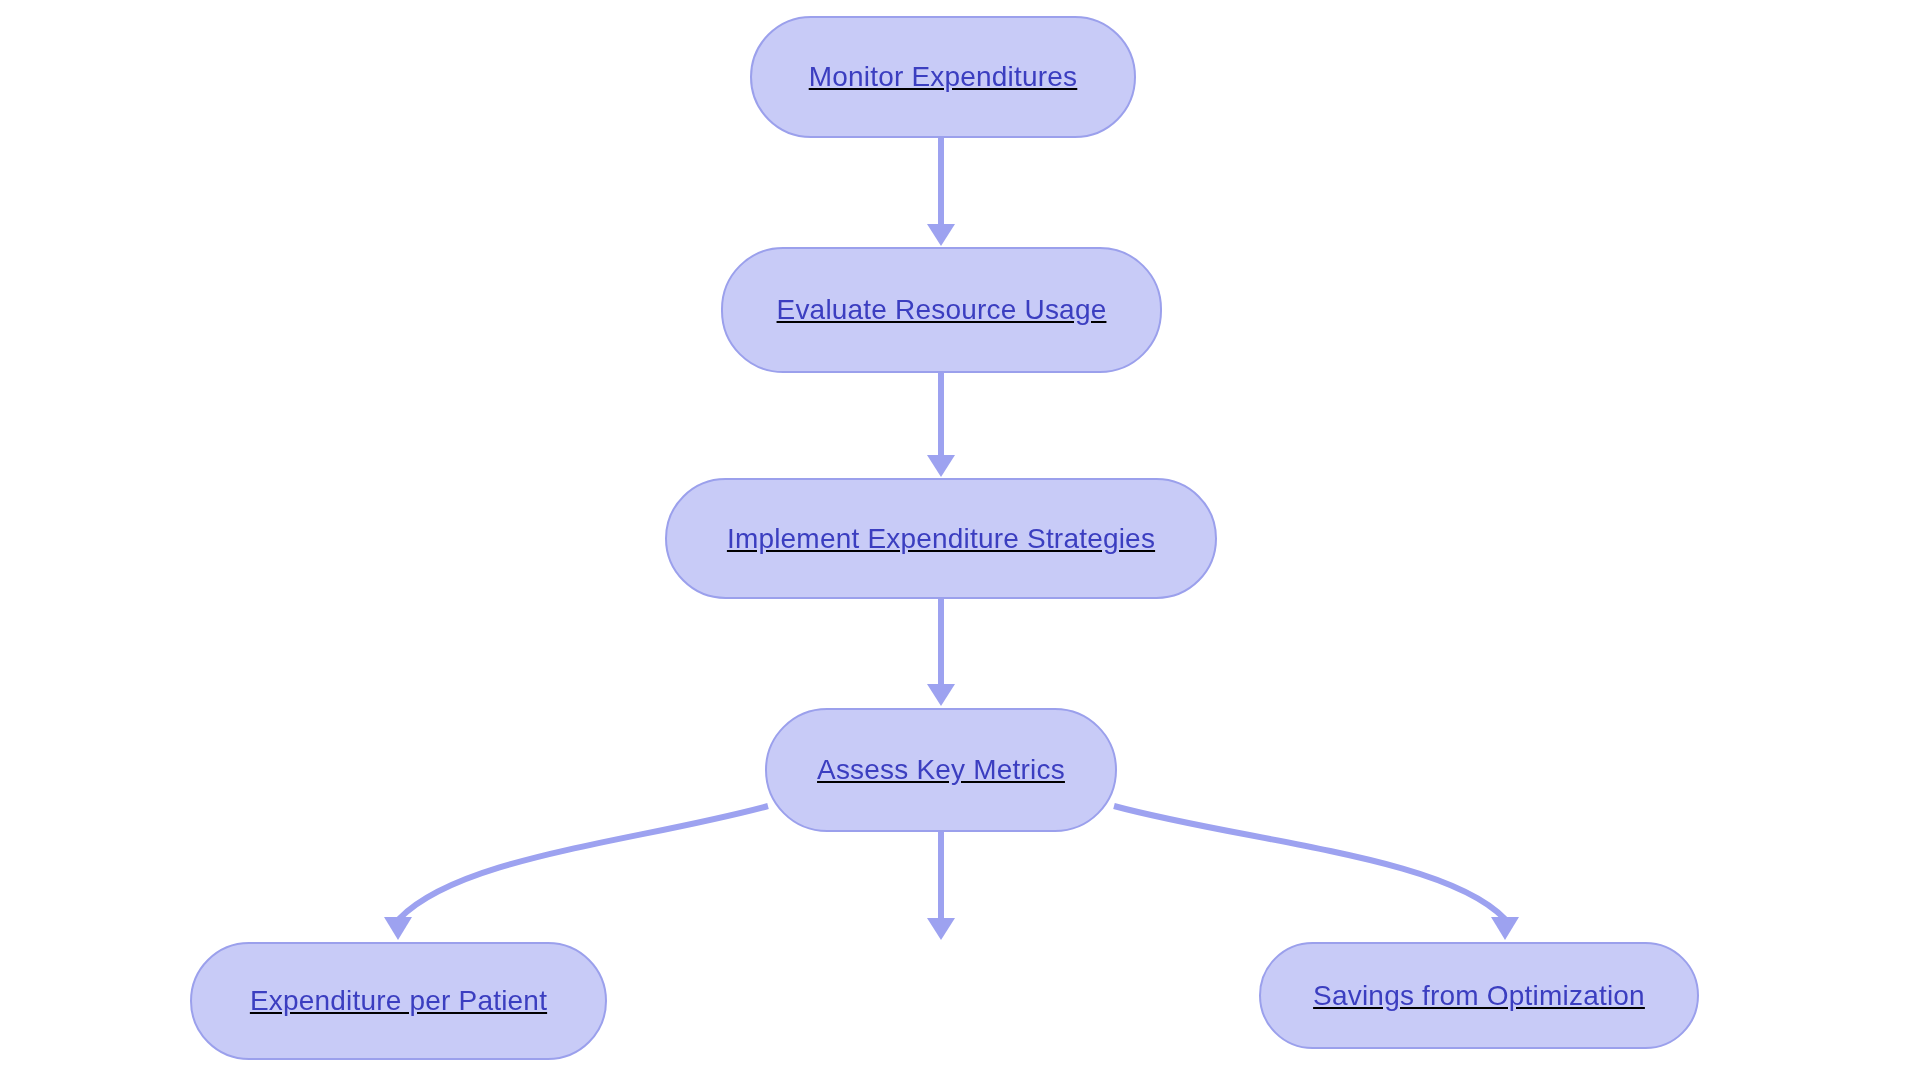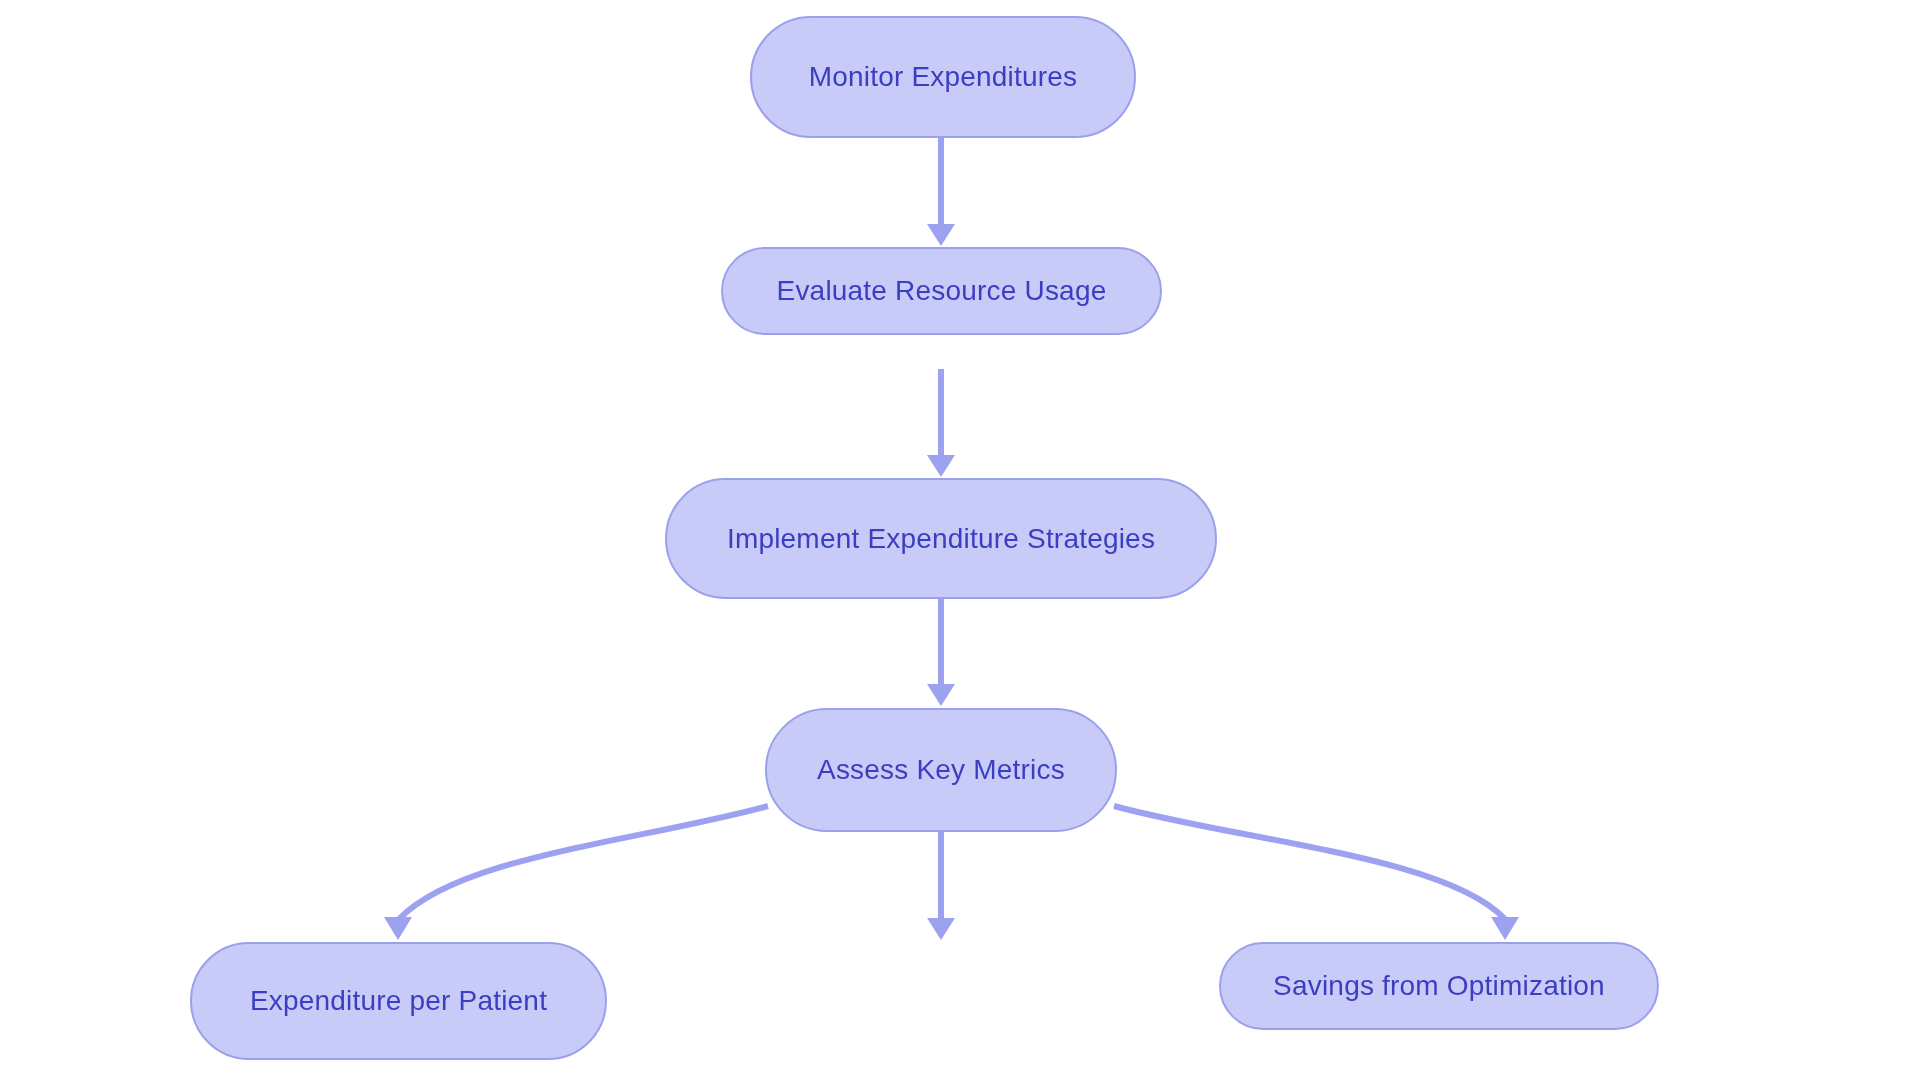--- a/index.html
+++ b/index.html
@@ -39,35 +39,36 @@
   }
   .node {
     position: absolute;
     background: var(--node-fill);
     border: 2px solid var(--node-border);
     border-radius: 62px;
     display: flex;
     align-items: center;
     justify-content: center;
     text-align: left;
+    text-decoration: underline;
   }
   .node-label {
     color: var(--text);
     font-size: 28px;
     font-weight: 500;
     letter-spacing: 0.2px;
     white-space: nowrap;
   }
   .node-monitor     { left: 750px;  top: 16px;  width: 386px; height: 122px; }
-  .node-evaluate    { left: 721px;  top: 247px; width: 441px; height: 88px; }
+  .node-evaluate    { left: 721px;  top: 247px; width: 441px; height: 126px; }
   .node-implement   { left: 665px;  top: 478px; width: 552px; height: 121px; }
   .node-assess      { left: 765px;  top: 708px; width: 352px; height: 124px; }
   .node-expenditure { left: 190px;  top: 942px; width: 417px; height: 118px; }
   .node-utilization { left: 715px;  top: 942px; width: 457px; height: 118px; }
-  .node-savings     { left: 1219px; top: 942px; width: 440px; height: 88px; }
+  .node-savings     { left: 1259px; top: 942px; width: 440px; height: 107px; }
 </style>
 </head>
 <body>
 
 <div class="canvas">
 
   <svg class="edges-layer" viewBox="0 0 1920 1083" xmlns="http://www.w3.org/2000/svg">
     <g>
       <line class="edge-stem" x1="941" y1="138" x2="941" y2="226"></line>
       <polygon class="edge-head" points="927,224 955,224 941,246"></polygon>

